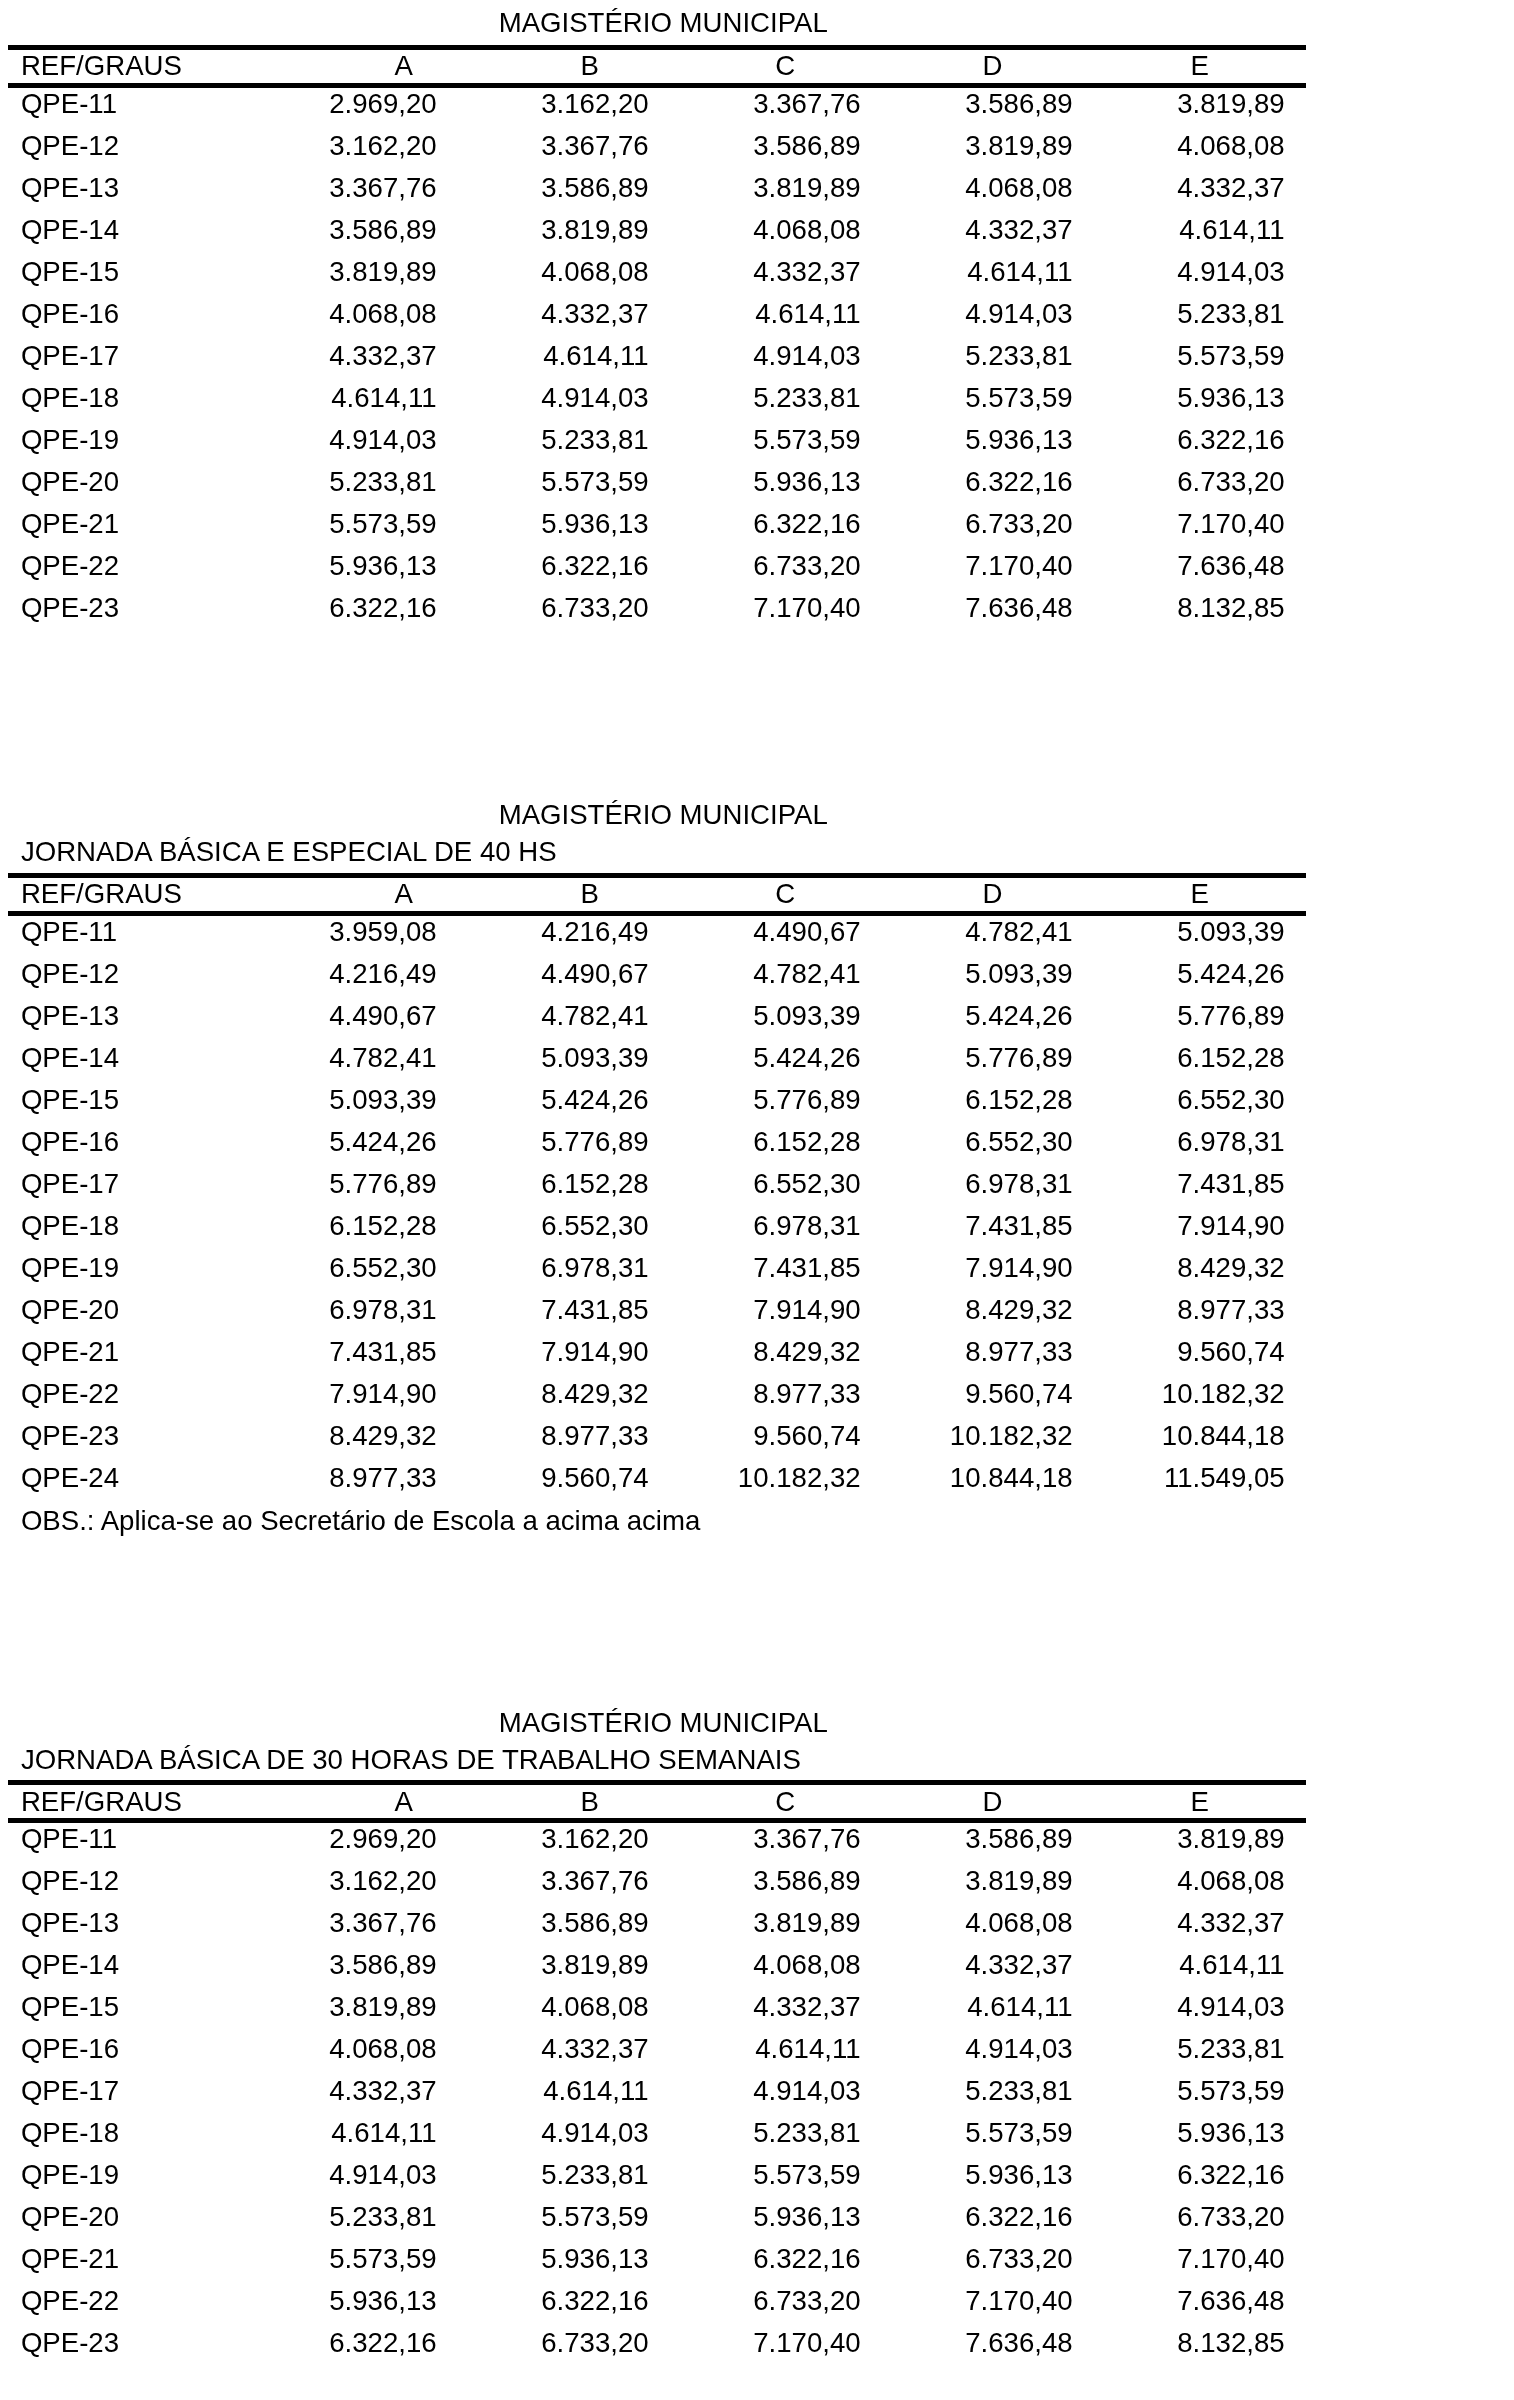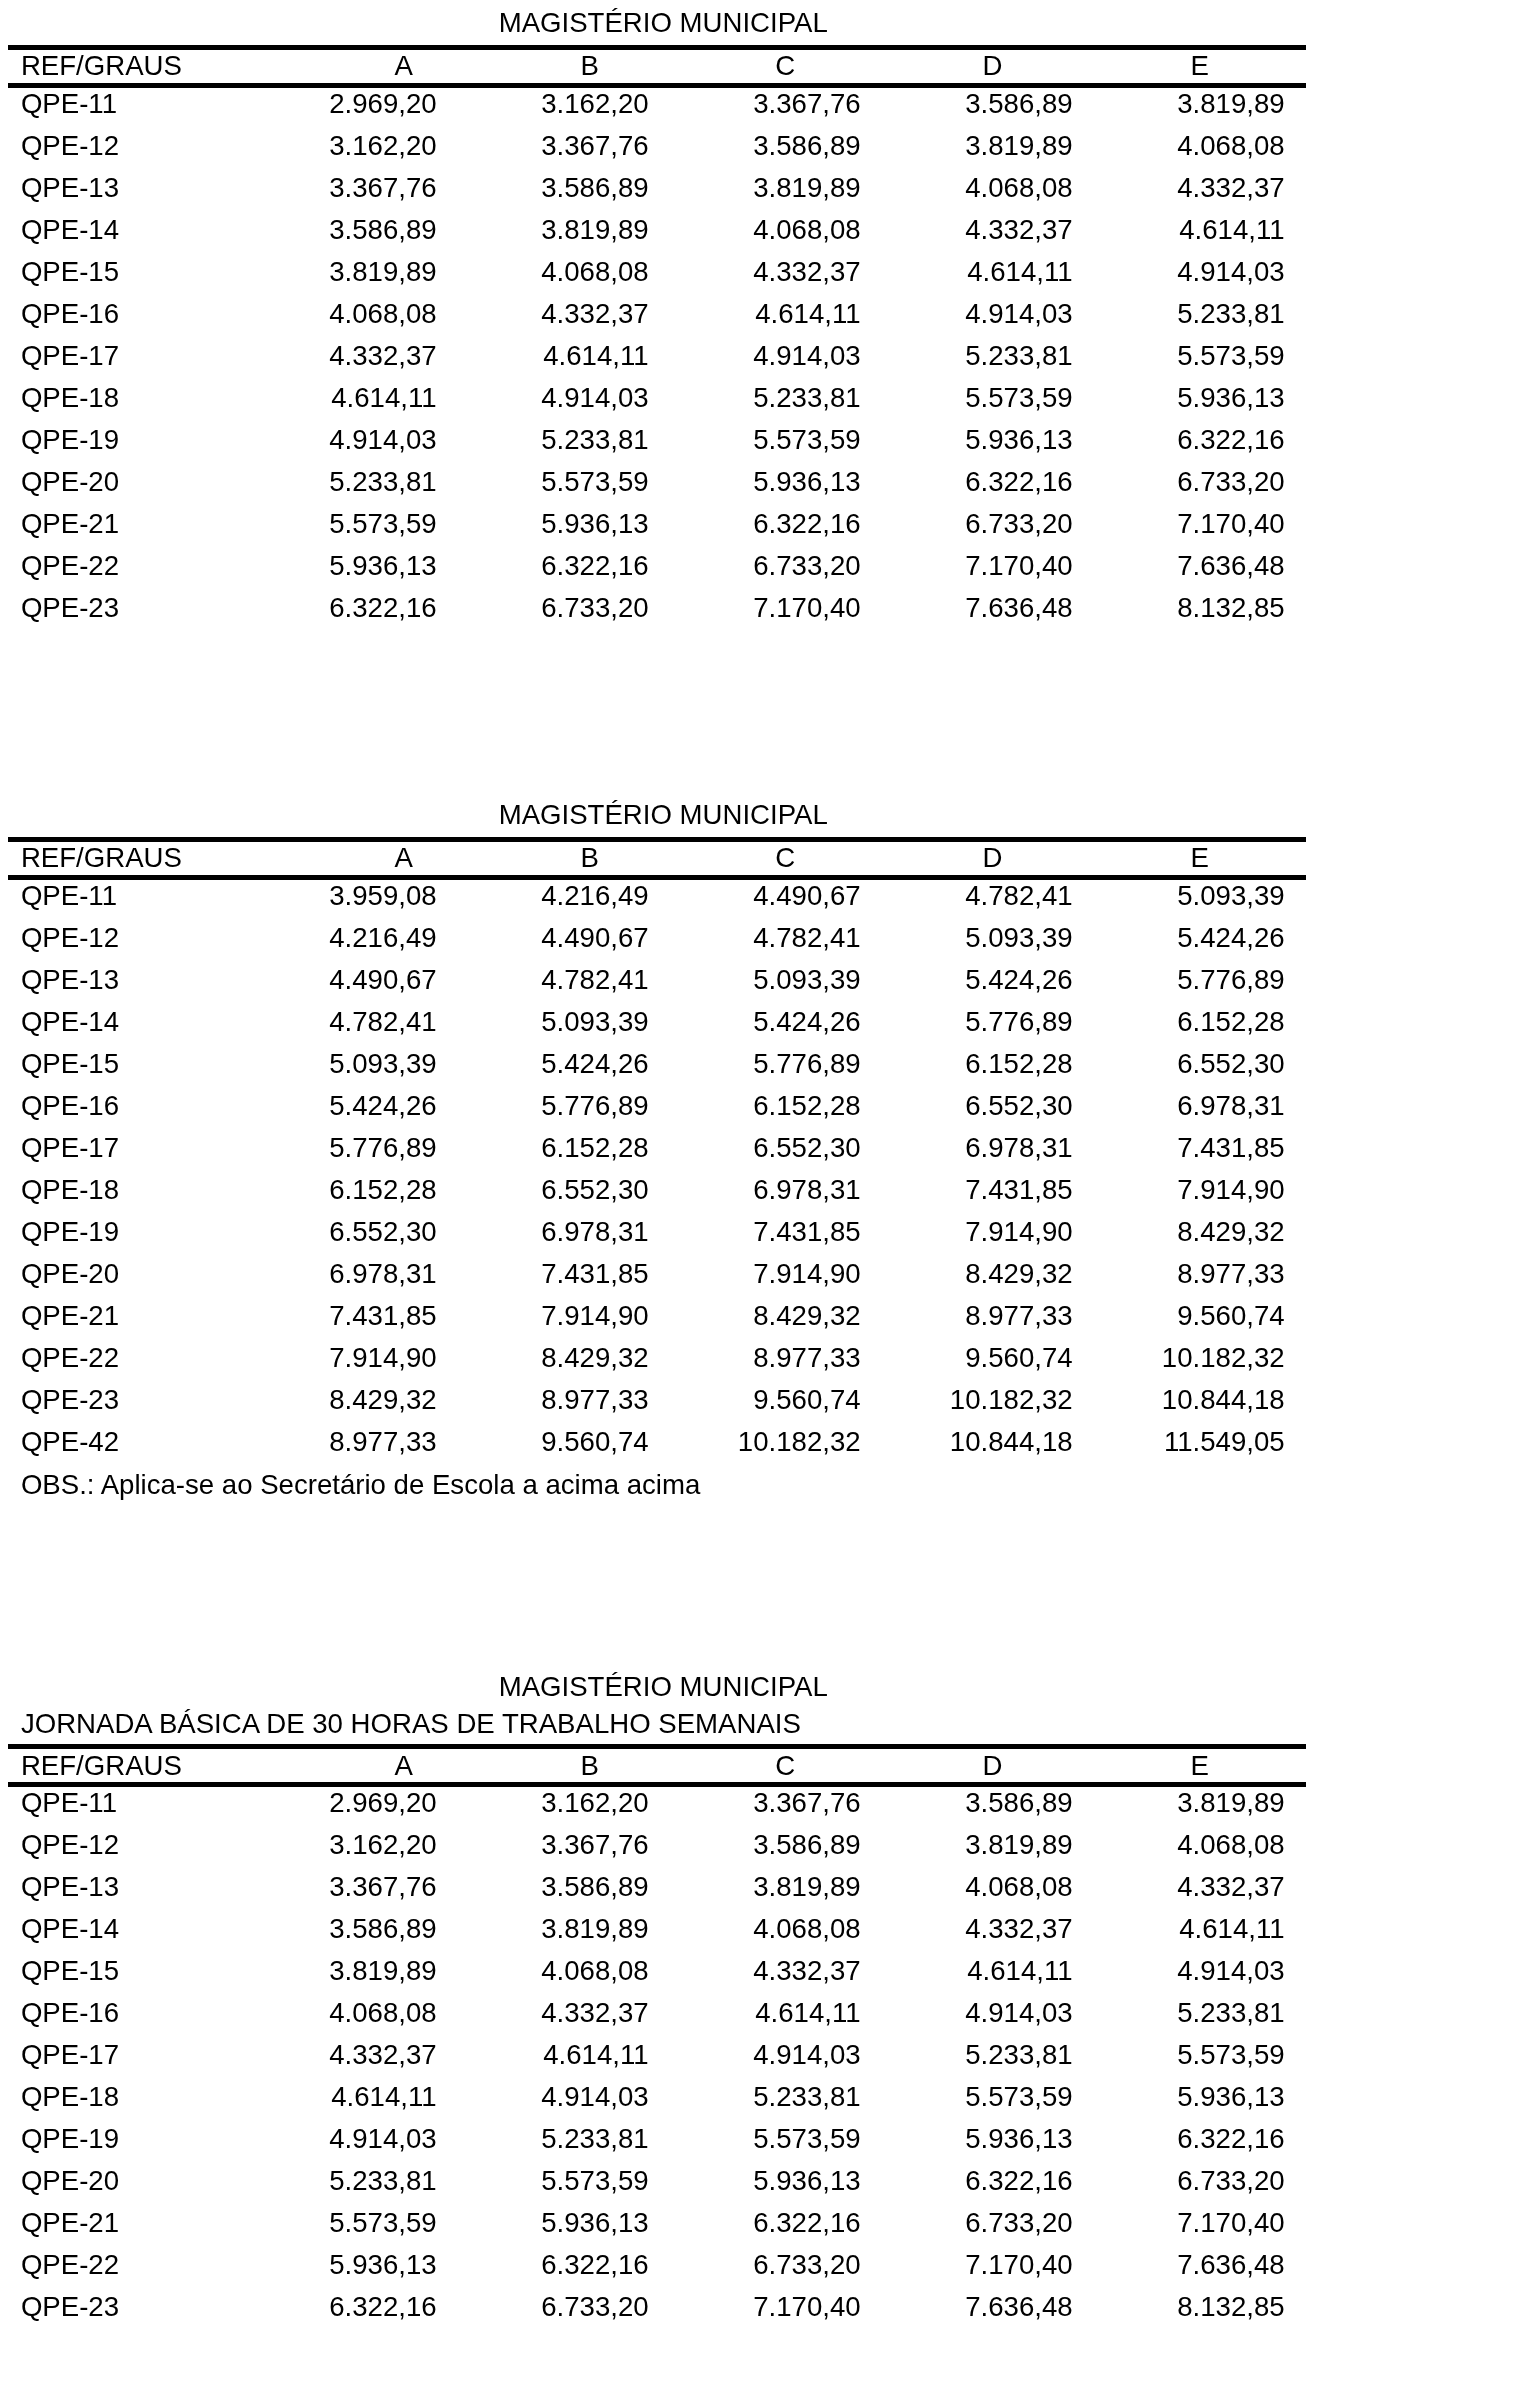--- a/index.html
+++ b/index.html
@@ -167,20 +167,21 @@
             <div class="c-val">7.170,40</div>
             <div class="c-val">7.636,48</div>
             <div class="c-val">8.132,85</div>
           </div>
         </div>
     </div>
   </section>
 
   <section class="block second">
     <div class="title">MAGISTÉRIO MUNICIPAL</div>
+    <div class="subtitle">JORNADA BÁSICA E ESPECIAL DE 40 HS</div>
     <div class="grid">
       <div class="hrow">
           <div class="c-ref">REF/GRAUS</div>
           <div class="c-val hnudge" style="left: 52px;">A</div>
           <div class="c-val hnudge" style="left: 26px;">B</div>
           <div class="c-val hnudge" style="left: 9.5px;">C</div>
           <div class="c-val hnudge" style="left: 4.8px;">D</div>
           <div class="c-val hnudge" style="left: 0px;">E</div>
         </div>
       <div class="rows">
@@ -282,21 +283,21 @@
           </div>
           <div class="row">
             <div class="c-ref">QPE-23</div>
             <div class="c-val">8.429,32</div>
             <div class="c-val">8.977,33</div>
             <div class="c-val">9.560,74</div>
             <div class="c-val">10.182,32</div>
             <div class="c-val">10.844,18</div>
           </div>
           <div class="row">
-            <div class="c-ref">QPE-42</div>
+            <div class="c-ref">QPE-24</div>
             <div class="c-val">8.977,33</div>
             <div class="c-val">9.560,74</div>
             <div class="c-val">10.182,32</div>
             <div class="c-val">10.844,18</div>
             <div class="c-val">11.549,05</div>
           </div>
         </div>
     </div>
     <div class="note">OBS.: Aplica-se ao Secretário de Escola a acima acima</div>
   </section>

